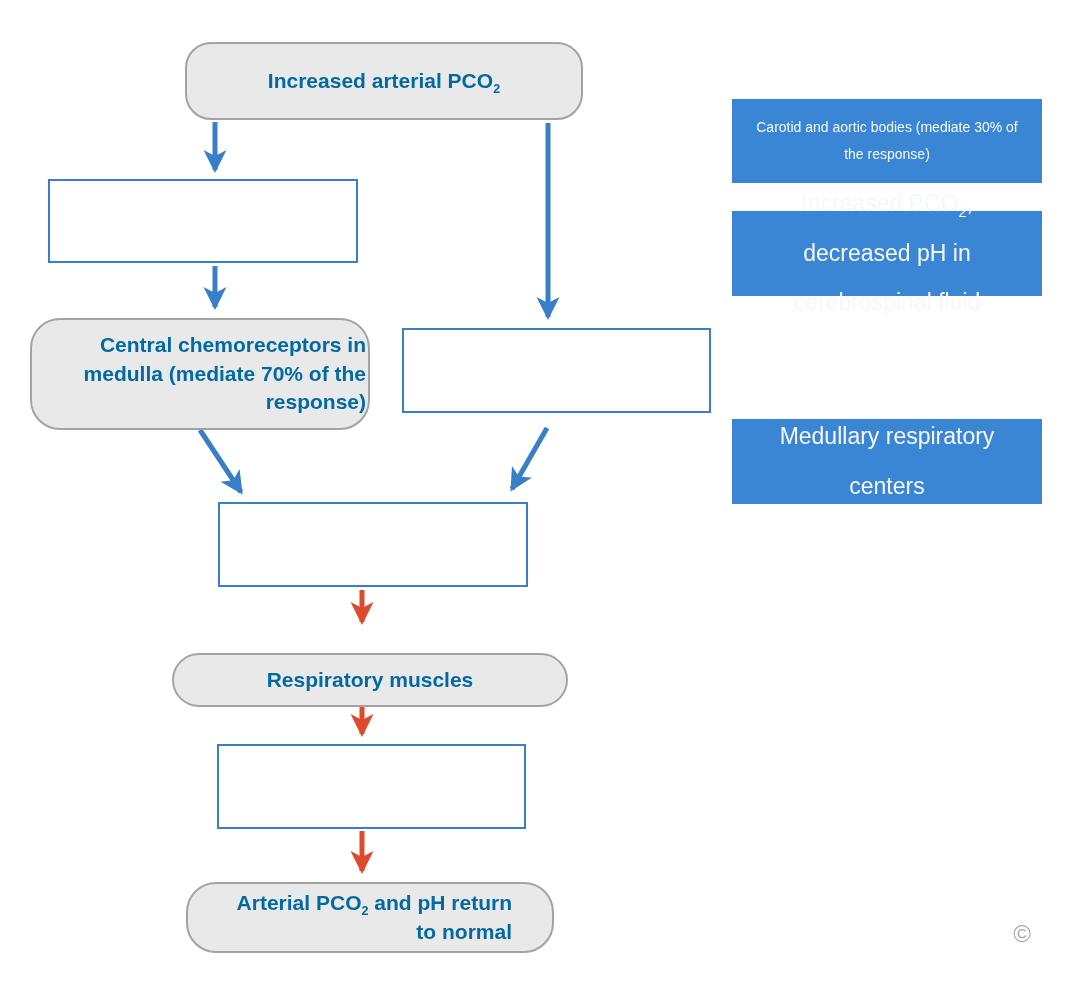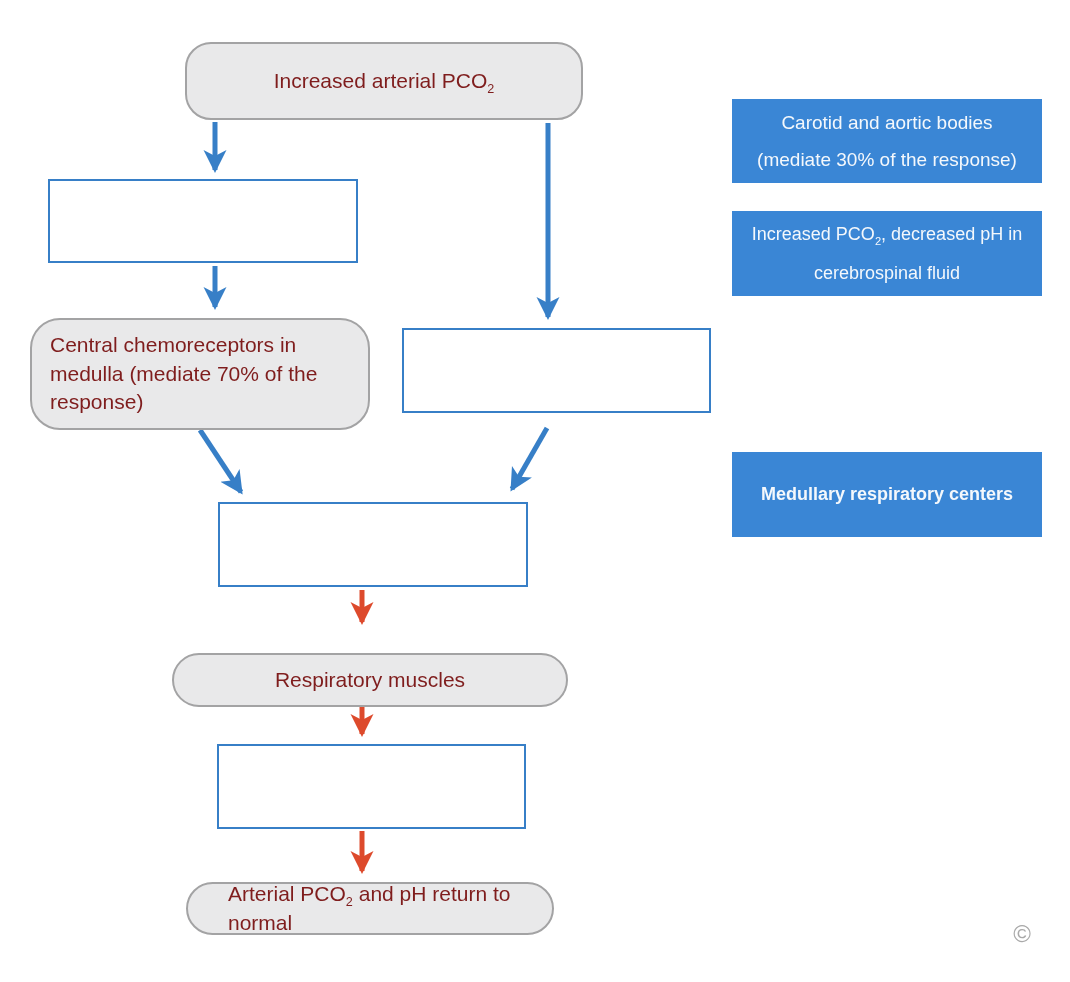--- a/index.html
+++ b/index.html
@@ -1,31 +1,31 @@
 <!DOCTYPE html>
 <html><head>
 <meta charset="utf-8">
 <style>
   html,body{margin:0;padding:0;background:#ffffff;}
   body{font-family:"Liberation Sans", sans-serif;}
   .canvas{position:relative;width:1070px;height:982px;background:#ffffff;overflow:hidden;}
   svg.arrows{position:absolute;left:0;top:0;width:1070px;height:982px;pointer-events:none;}
 
   .node{position:absolute;display:flex;align-items:center;justify-content:center;
-        background:#e9e9ea;border:2px solid #a3a3a4;color:#7f1d1d;
-        text-align:left;font-size:21px;line-height:1.35;box-sizing:border-box;}
+        background:#e9e9ea;border:2px solid #a3a3a4;color:#0369a1;
+        text-align:right;font-size:21px;line-height:1.35;box-sizing:border-box;font-weight:bold;}
   .node sub{font-size:0.6em;line-height:0;}
 
   .dropzone{position:absolute;background:#ffffff;border:2px solid #377fc7;box-sizing:border-box;}
 
   .chip{position:absolute;left:732px;width:310px;height:85px;background:#3a86d5;color:#f4f8fc;
         display:flex;align-items:center;justify-content:center;text-align:center;
         box-sizing:border-box;padding:4px 14px;cursor:grab;}
-  .chip .txt{font-size:18px;line-height:2.15;}
-  .chip.small .txt{font-size:19px;line-height:1.95;}
+  .chip .txt{font-size:23px;line-height:2.15;}
+  .chip.small .txt{font-size:14px;line-height:1.95;}
   .chip sub{font-size:0.62em;line-height:0;}
 
   .copyright{position:absolute;left:1008px;top:920px;width:28px;height:28px;
              color:#a9a9a9;font-size:24px;line-height:28px;text-align:center;
              text-shadow:0 0 2px #ffffff;}
 </style>
 </head>
 <body>
 
 <div class="canvas">
@@ -46,45 +46,45 @@
     <line x1="547" y1="428" x2="512" y2="489" stroke="#377fc7" stroke-width="5" marker-end="url(#ab)"></line>
     <line x1="362" y1="590" x2="362" y2="622" stroke="#dd4a2c" stroke-width="5" marker-end="url(#ar)"></line>
     <line x1="362" y1="690" x2="362" y2="734" stroke="#dd4a2c" stroke-width="5" marker-end="url(#ar)"></line>
     <line x1="362" y1="831" x2="362" y2="871" stroke="#dd4a2c" stroke-width="5" marker-end="url(#ar)"></line>
   </svg>
 
   <div class="node" style="left:185px;top:42px;width:398px;height:78px;border-radius:26px;">
     <span><span>Increased arterial PCO</span><sub>2</sub><span></span></span>
   </div>
 
-  <div class="node" style="left:30px;top:318px;width:340px;height:112px;border-radius:30px;padding:0 18px;">
+  <div class="node" style="left:30px;top:318px;width:340px;height:112px;border-radius:30px;padding:0 2px;">
     <span>Central chemoreceptors in medulla (mediate 70% of the response)</span>
   </div>
 
   <div class="node" style="left:172px;top:653px;width:396px;height:54px;border-radius:27px;">
     <span>Respiratory muscles</span>
   </div>
 
-  <div class="node" style="left:186px;top:882px;width:368px;height:53px;border-radius:30px;padding:0 40px;">
+  <div class="node" style="left:186px;top:882px;width:368px;height:71px;border-radius:30px;padding:0 40px;">
     <span><span>Arterial PCO</span><sub>2</sub><span> and pH return to normal</span></span>
   </div>
 
   <div class="dropzone" style="left:48px;top:179px;width:310px;height:84px;"></div>
   <div class="dropzone" style="left:402px;top:328px;width:309px;height:85px;"></div>
   <div class="dropzone" style="left:218px;top:502px;width:310px;height:85px;"></div>
   <div class="dropzone" style="left:217px;top:744px;width:309px;height:85px;"></div>
 
   <div class="chip small" style="top:99px;height:84px;">
     <span class="txt"><span>Carotid and aortic bodies (mediate 30% of the response)</span><sub></sub><span></span></span>
   </div>
 
   <div class="chip" style="top:211px;">
     <span class="txt"><span>Increased PCO</span><sub>2</sub><span>, decreased pH in cerebrospinal fluid</span></span>
   </div>
 
 
-  <div class="chip" style="top:452px;font-weight:bold;">
+  <div class="chip" style="top:419px;">
     <span class="txt"><span>Medullary respiratory centers</span><sub></sub><span></span></span>
   </div>
 
   <div class="copyright">©</div>
 
 </div>
 
 </body></html>

